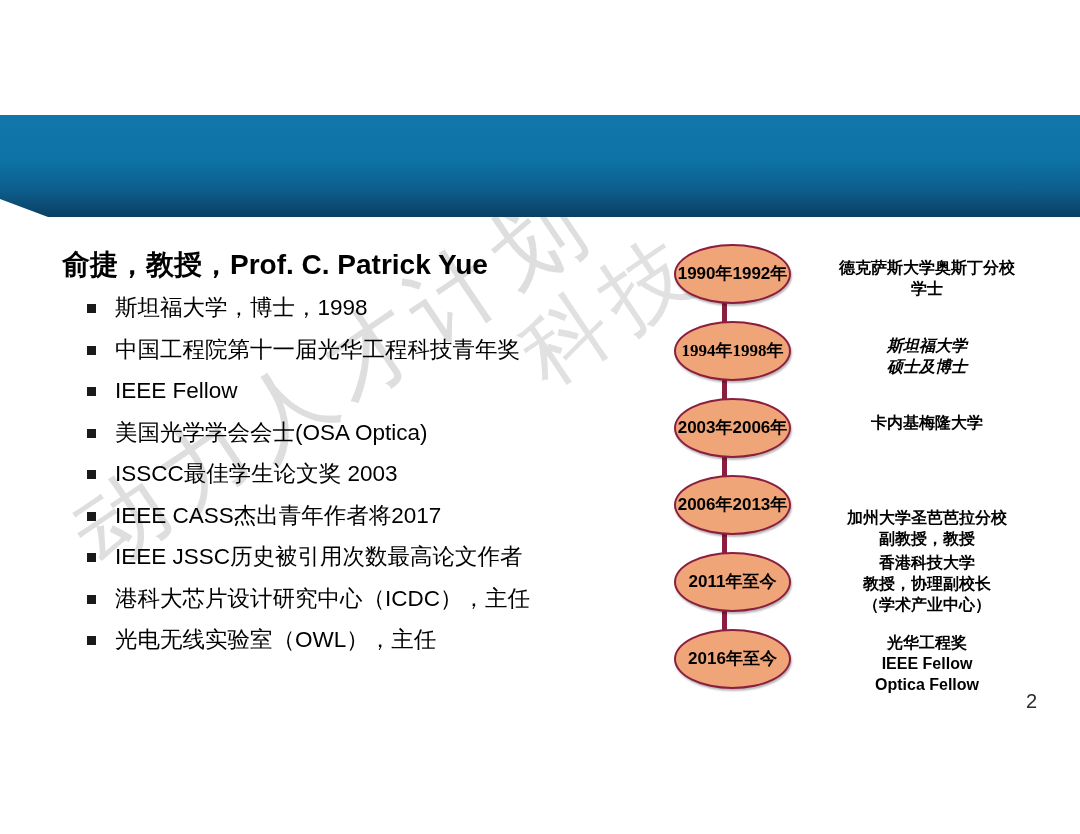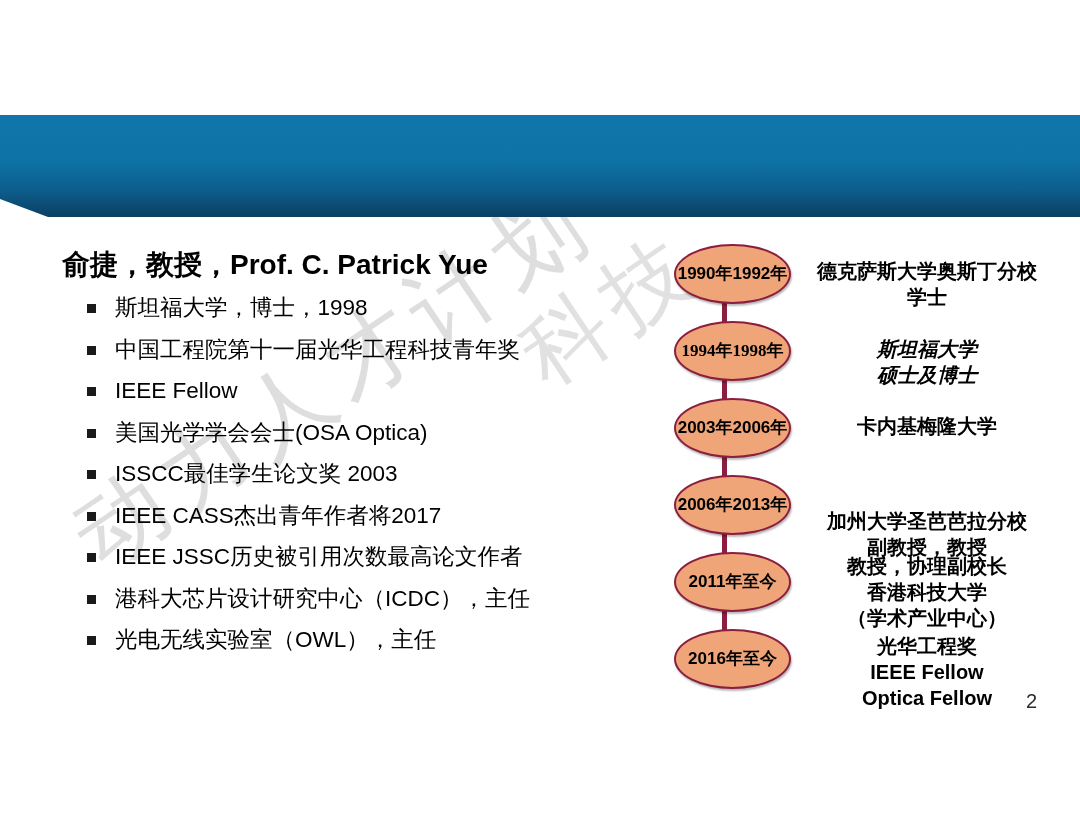--- a/index.html
+++ b/index.html
@@ -163,21 +163,21 @@
     top: 248px;
     width: 258px;
   }
   .desc-block {
     position: absolute;
     width: 258px;
     text-align: center;
   }
   .desc-block span {
     display: block;
-    font-size: 20px;
+    font-size: 16px;
     font-weight: bold;
     line-height: 1.30;
     color: #000000;
     white-space: nowrap;
   }
 
   
   #page-number {
     position: absolute;
     left: 1026px;
@@ -250,22 +250,22 @@
         <span>硕士及博士</span>
       </div>
       <div class="desc-block" style="top: 165px;">
         <span>卡内基梅隆大学</span>
       </div>
       <div class="desc-block" style="top: 242px; margin-top: 18px;">
         <span>加州大学圣芭芭拉分校</span>
         <span>副教授，教授</span>
       </div>
       <div class="desc-block" style="top: 305px;">
+        <span>香港科技大学</span>
         <span>教授，协理副校长</span>
-        <span>香港科技大学</span>
         <span>（学术产业中心）</span>
       </div>
       <div class="desc-block" style="top: 385px;">
         <span>光华工程奖</span>
         <span>IEEE Fellow</span>
         <span>Optica Fellow</span>
       </div>
     </div>
 
   <div id="page-number">2</div>

